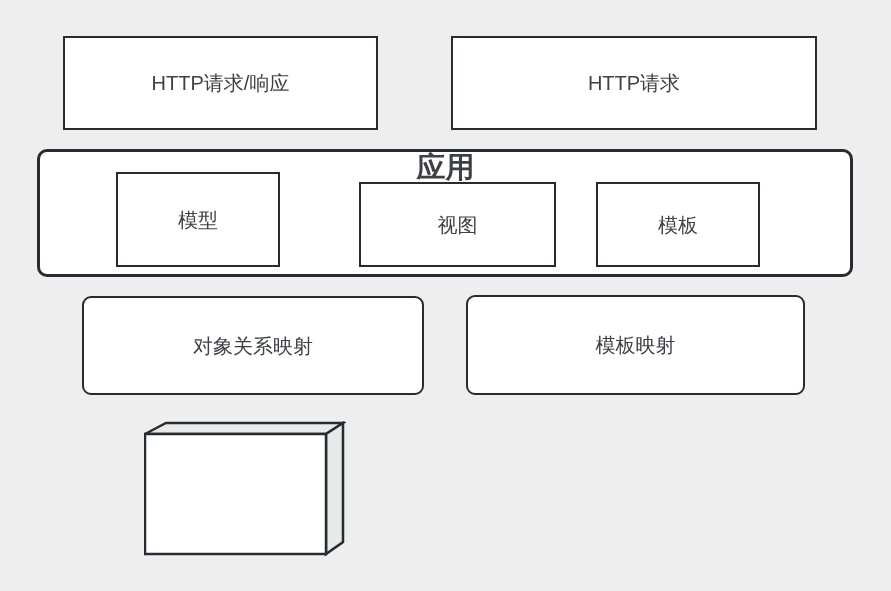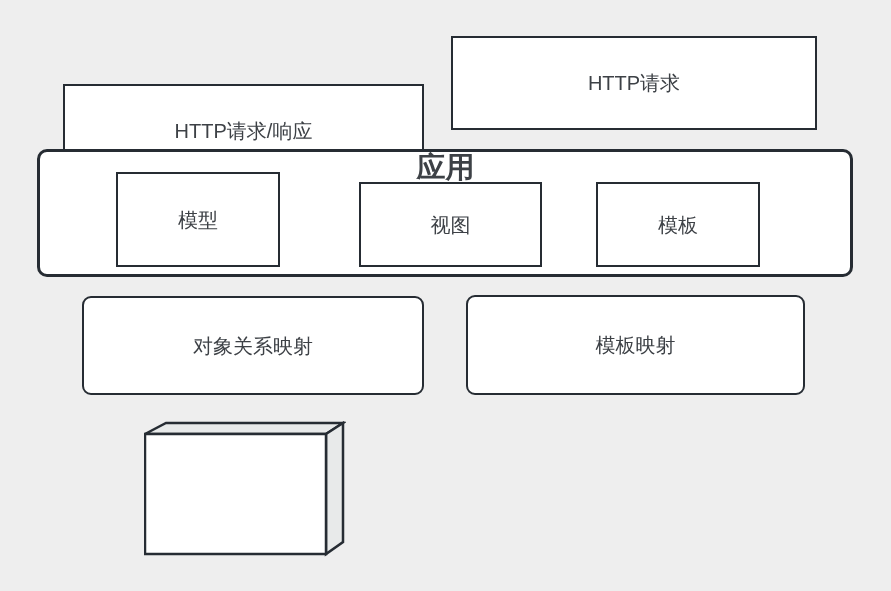--- a/index.html
+++ b/index.html
@@ -26,41 +26,41 @@
     color: #3d4146;
     font-size: 20px;
     line-height: 1.2;
     text-align: center;
   }
   .rounded {
     border-width: 2.5px;
     border-radius: 9px;
   }
   
-  .n-http { left: 63px;  top: 36px; width: 361px; height: 94px; margin-top: 48px; }
+  .n-http { left: 63px;  top: 36px; width: 315px; height: 94px; }
   .n-url  { left: 451px; top: 36px; width: 366px; height: 94px; }
   
   .n-app {
     left: 37px; top: 149px; width: 816px; height: 128px;
     border-width: 3px; border-radius: 10px;
     align-items: flex-start; justify-content: center;
   }
   .app-title {
     position: absolute;
     left: 0; right: 0; top: 150px;
     height: 34px; line-height: 34px;
     text-align: center;
     font-size: 29px;
     color: #3d4146;
     pointer-events: none;
     font-weight: bold;
   }
   
   .n-model    { left: 116px; top: 172px; width: 164px; height: 95px; }
-  .n-view     { left: 359px; top: 182px; width: 183px; height: 85px; }
+  .n-view     { left: 359px; top: 182px; width: 197px; height: 85px; }
   .n-template { left: 596px; top: 182px; width: 164px; height: 85px; text-align: center; }
   
   .n-orm  { left: 82px;  top: 296px; width: 342px; height: 99px;  }
   .n-tmap { left: 466px; top: 295px; width: 339px; height: 100px; }
   
   .n-fs { left: 460px; top: 419px; width: 350px; height: 133px; }
   .cube-wrap {
     position: absolute;
     left: 144px; top: 421px; width: 202px; height: 136px;
   }

